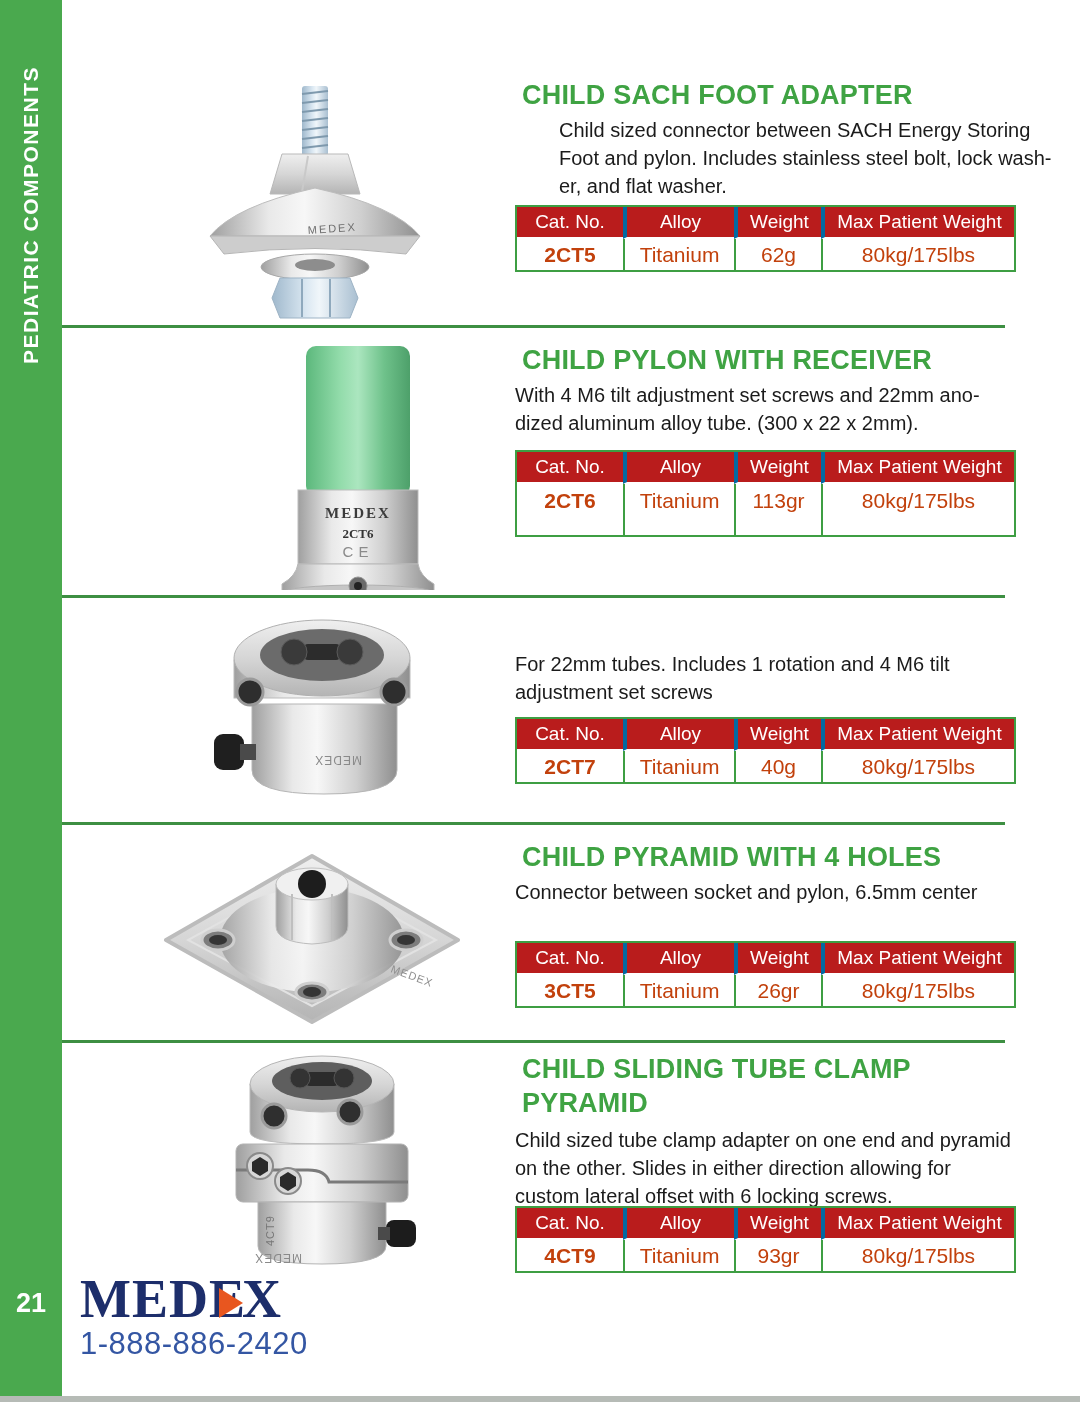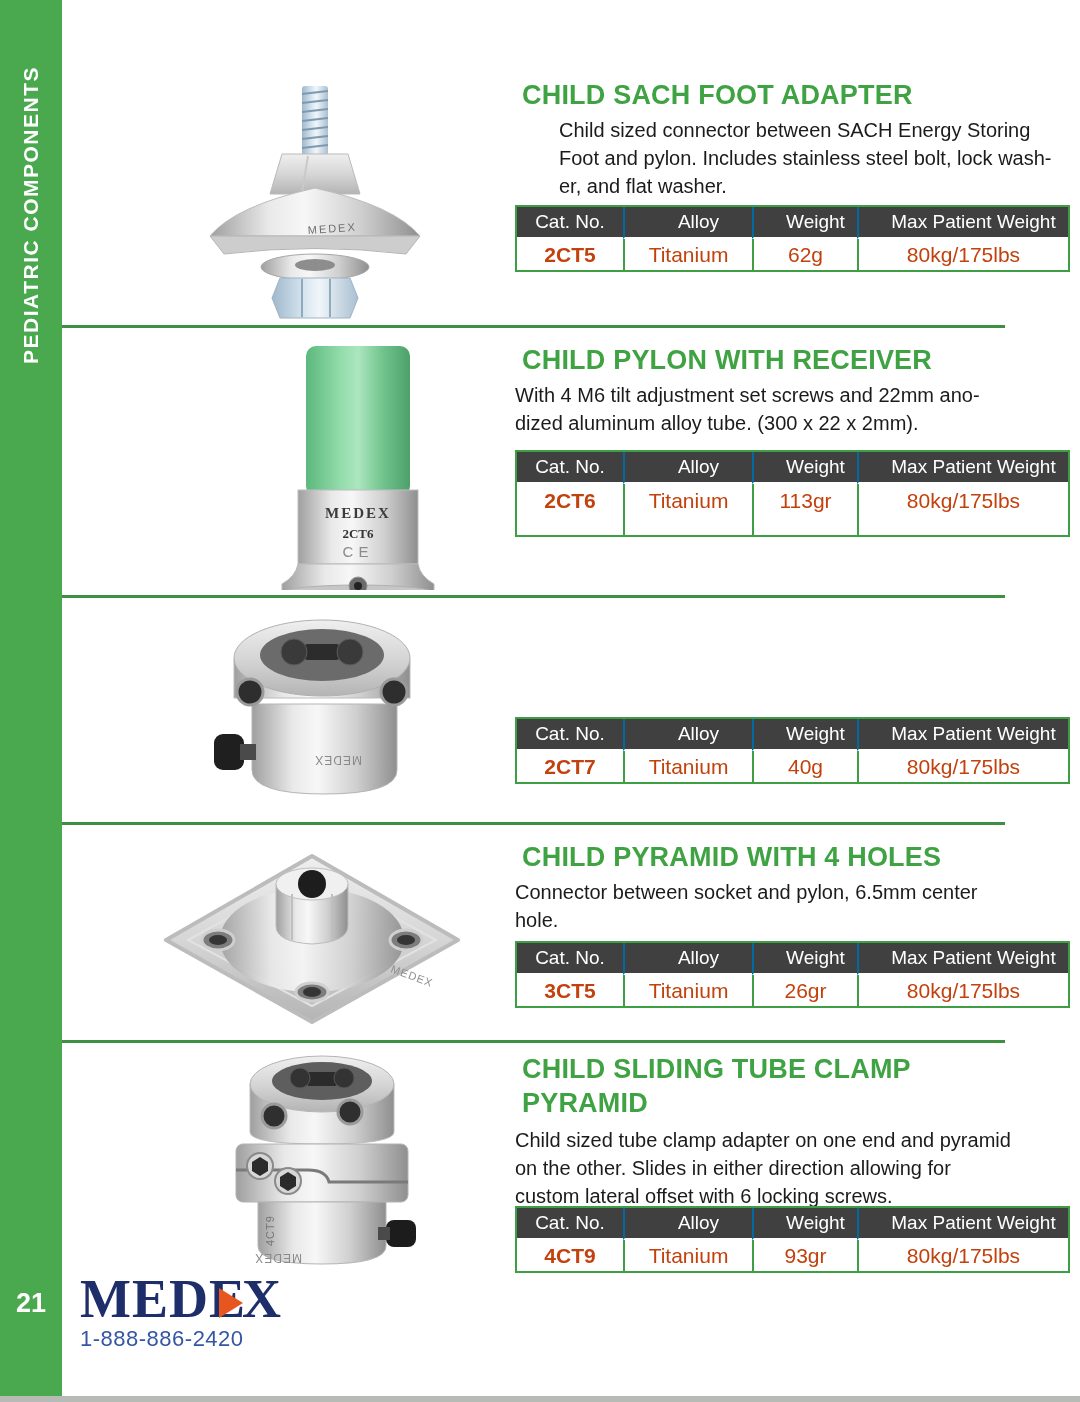--- a/index.html
+++ b/index.html
@@ -22,40 +22,40 @@
   .prod-title{
     position:absolute; left:515px; width:500px; color:#3FA343; font-weight:bold;
     font-size:27px; line-height:34px; letter-spacing:0.2px; white-space:pre-line;margin-left:7px;
   }
   .prod-desc{position:absolute; left:515px; width:500px; font-size:20px; color:#1b1b1b; line-height:28px;}
   .prod-desc div{white-space:nowrap;}
   
   table.spec{position:absolute; width:493px; border-collapse:separate; border-spacing:0;
     border:2px solid #3E9E43; table-layout:fixed;}
   table.spec th{
-    background:#404040; color:#ffffff; font-weight:normal; font-size:19px; height:30px;
+    background:#b91c1c; color:#ffffff; font-weight:normal; font-size:19px; height:30px;
     border-bottom:2px solid #ffffff; padding:0; text-align:center;
   }
-  table.spec th + th{border-left:2px solid #0369a1;padding-left:20px;}
+  table.spec th + th{border-left:4px solid #0369a1;}
   table.spec td{
     background:#ffffff; color:#c2410c; font-size:21px; height:31px; text-align:center; padding:0;
   }
   table.spec td + td{border-left:2px solid #3E9E43;margin-left:24px;}
   table.spec td.cat{font-weight:bold;}
   table.spec.tall td{height:46px; vertical-align:top; padding-top:5px;}
   .c1{width:106px;} .c2{width:107px;} .c3{width:83px;} .c4{width:189px;}
   
   .prod-img{position:absolute;}
   
   #logo{position:absolute; left:80px; top:1272px; color:#1D2E6B;
     font-family:"Liberation Serif", serif; font-weight:bold; font-size:54px; letter-spacing:1px; line-height:54px;}
   .logo-arrow{display:inline-block; width:0; height:0; border-left:24px solid #E8561F;
     border-top:15px solid transparent; border-bottom:15px solid transparent;
     margin-left:-27px; margin-right:-1px; position:relative; top:1px;}
-  #phone{position:absolute; left:80px; top:1326px; color:#3456A3; font-size:22px; letter-spacing:0.5px;}
+  #phone{position:absolute; left:80px; top:1326px; color:#3456A3; font-size:31px; letter-spacing:0.5px;}
 </style>
 </head>
 <body>
 
 <svg width="0" height="0" style="position:absolute" aria-hidden="true">
   <defs>
     <linearGradient id="silverH" x1="0" y1="0" x2="1" y2="0">
       <stop offset="0" stop-color="#9f9f9f"></stop>
         <stop offset="0.28" stop-color="#e9e9e9"></stop>
       <stop offset="0.45" stop-color="#f7f7f7"></stop>
@@ -186,20 +186,24 @@
     <rect x="92" y="36" width="36" height="16" rx="4" fill="#2c2c2c"></rect>
     <circle cx="82" cy="44" r="13" fill="#3a3a3a" stroke="#5b5b5b"></circle>
     <circle cx="138" cy="44" r="13" fill="#3a3a3a" stroke="#5b5b5b"></circle>
     <circle cx="38" cy="84" r="13" fill="#2e2e2e" stroke="#9a9a9a" stroke-width="3"></circle>
     <circle cx="182" cy="84" r="13" fill="#2e2e2e" stroke="#9a9a9a" stroke-width="3"></circle>
     <rect x="2" y="126" width="30" height="36" rx="9" fill="#1f1f1f"></rect>
     <rect x="28" y="136" width="16" height="16" fill="#4a4a4a"></rect>
     <text x="150" y="148" font-size="12" fill="#8a8a8a" transform="rotate(180 150 148)" letter-spacing="1" font-family="Liberation Sans, sans-serif">MEDEX</text>
   </svg>
 
+  <div class="prod-desc" style="top:650px;">
+    <div>For 22mm tubes. Includes 1 rotation and 4 M6 tilt</div>
+    <div>adjustment set screws</div>
+  </div>
   <table class="spec" style="left:515px; top:717px;">
     <thead>
         <tr>
       <th class="c1">Cat. No.</th>
       <th class="c2">Alloy</th>
       <th class="c3">Weight</th>
       <th class="c4">Max Patient Weight</th>
     </tr>
       </thead>
     <tbody>
@@ -230,21 +234,20 @@
     <ellipse cx="160" cy="42" rx="36" ry="16" fill="#f0f0f0" stroke="#c0c0c0"></ellipse>
     <circle cx="160" cy="42" r="14" fill="#1d1d1d"></circle>
     <line x1="140" y1="52" x2="140" y2="98" stroke="#bfbfbf" stroke-width="2"></line>
     <line x1="180" y1="52" x2="180" y2="98" stroke="#bfbfbf" stroke-width="2"></line>
     <text x="238" y="130" font-size="11" fill="#8f8f8f" transform="rotate(20 238 130)" letter-spacing="1" font-family="Liberation Sans, sans-serif">MEDEX</text>
   </svg>
 
   <div class="prod-title" style="top:840px;">CHILD PYRAMID WITH 4 HOLES</div>
   <div class="prod-desc" style="top:878px;">
     <div>Connector between socket and pylon, 6.5mm center</div>
-    <div>hole.</div>
   </div>
   <table class="spec" style="left:515px; top:941px;">
     <thead>
         <tr>
       <th class="c1">Cat. No.</th>
       <th class="c2">Alloy</th>
       <th class="c3">Weight</th>
       <th class="c4">Max Patient Weight</th>
     </tr>
       </thead>

